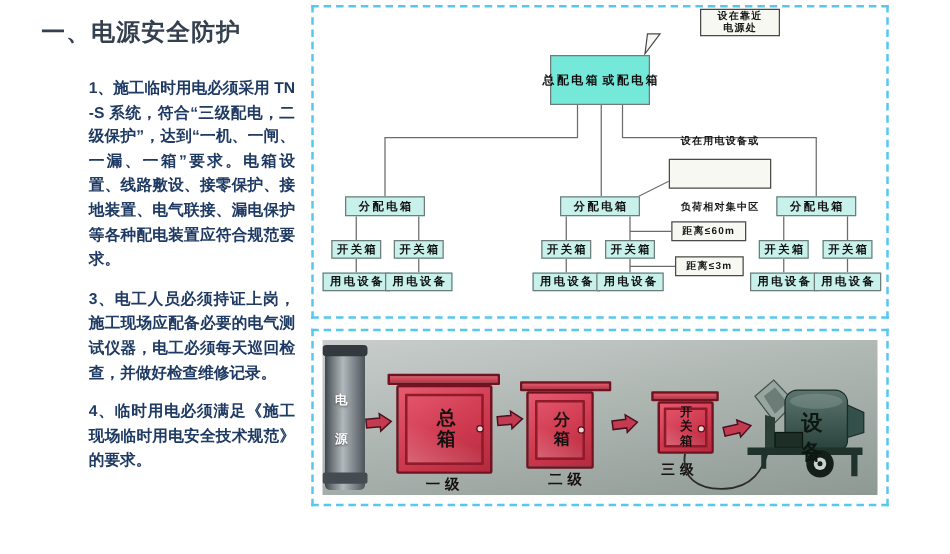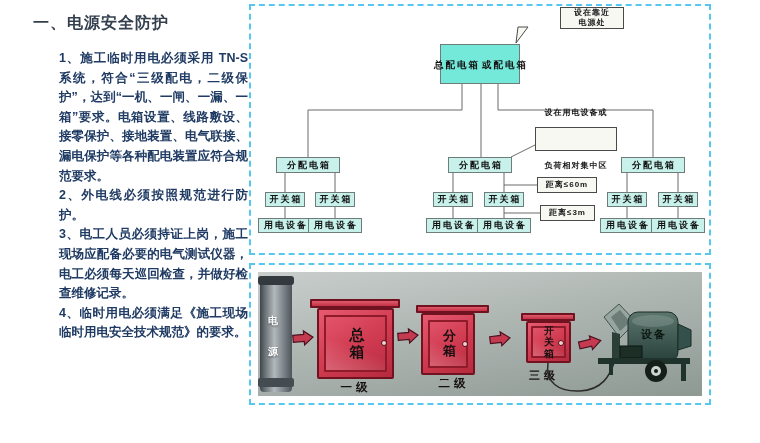--- a/index.html
+++ b/index.html
@@ -1,24 +1,24 @@
 <!DOCTYPE html>
 <html><head>
 <meta charset="utf-8">
 <style>
   html,body{margin:0;padding:0;background:#fff;}
   .page{position:relative;width:760px;height:443px;background:#fff;overflow:hidden;
         font-family:"Liberation Sans","DejaVu Sans",sans-serif;}
   
-  .heading{position:absolute;left:33px;top:13px;font-size:16px;font-weight:bold;
+  .heading{position:absolute;left:33px;top:13px;font-size:19px;font-weight:bold;
            color:#35404f;letter-spacing:1px;}
   .bodytext{position:absolute;left:59px;top:49px;width:189px;font-size:12.5px;
             line-height:19.6px;color:#1f3a63;font-weight:600;text-align:justify;
             word-break:break-all;}
-  .bodytext p{margin:0;}
+  .bodytext p{margin:12px;}
   .pnum{font-weight:bold;}
   
   .panel{position:absolute;border:2px dashed #56c7ef;box-sizing:border-box;background:#fff;}
   #top-panel{left:249px;top:4px;width:462px;height:251px;}
   #bottom-panel{left:249px;top:263px;width:462px;height:142px;}
   
   .nbox{position:absolute;background:#c7f1ea;border:1px solid #6e7d7a;box-sizing:border-box;
         display:flex;align-items:center;justify-content:center;
         font-size:9px;font-weight:bold;color:#101010;letter-spacing:2px;text-indent:2px;
         white-space:nowrap;}
@@ -42,32 +42,31 @@
          border:2px solid #70121f;box-sizing:border-box;border-radius:2px;
          display:flex;align-items:center;justify-content:center;}
   .rdoor{position:absolute;left:5px;top:5px;right:5px;bottom:5px;border:2px solid #8e1a2a;
          border-radius:1px;background:linear-gradient(200deg,rgba(255,255,255,0) 55%,rgba(255,255,255,.22));}
   .rhandle{position:absolute;right:5px;top:45%;width:4px;height:4px;border-radius:50%;
            background:#efd3d3;border:1px solid #5a0c16;}
   .rlabel{position:relative;z-index:2;font-weight:bold;color:#161010;word-break:break-all;
           text-align:right;line-height:1.12;}
   .levellabel{position:absolute;font-size:11.5px;font-weight:bold;color:#15100e;
               letter-spacing:4px;text-indent:4px;text-align:center;}
-  .devlabel{position:absolute;left:383px;top:55px;width:36px;font-size:11px;font-weight:bold;
+  .devlabel{position:absolute;left:383px;top:55px;width:36px;font-size:17px;font-weight:bold;
             color:#0d1712;letter-spacing:2px;z-index:4;}
 </style>
 </head>
 <body>
 
 <div class="page">
 
   <div class="heading">一、电源安全防护</div>
   <div class="bodytext">
     <p class="para"><span class="pnum">1、</span><span>施工临时用电必须采用 TN-S 系统，符合“三级配电，二级保护”，达到“一机、一闸、一漏、一箱”要求。电箱设置、线路敷设、接零保护、接地装置、电气联接、漏电保护等各种配电装置应符合规范要求。</span></p>
-    <p class="para"><span class="pnum">2、</span><span>外电线必须按照规范进行防护。</span></p>
     <p class="para"><span class="pnum">3、</span><span>电工人员必须持证上岗，施工现场应配备必要的电气测试仪器，电工必须每天巡回检查，并做好检查维修记录。</span></p>
     <p class="para"><span class="pnum">4、</span><span>临时用电必须满足《施工现场临时用电安全技术规范》的要求。</span></p>
   </div>
 
   <div class="panel" id="top-panel">
 
     <svg class="svglayer" viewBox="0 0 458 247">
       <g stroke="#6b6b6b" stroke-width="1" fill="none">
         <path d="M211,76 V104 H57 V151"></path>
         <path d="M230,76 V151"></path>

